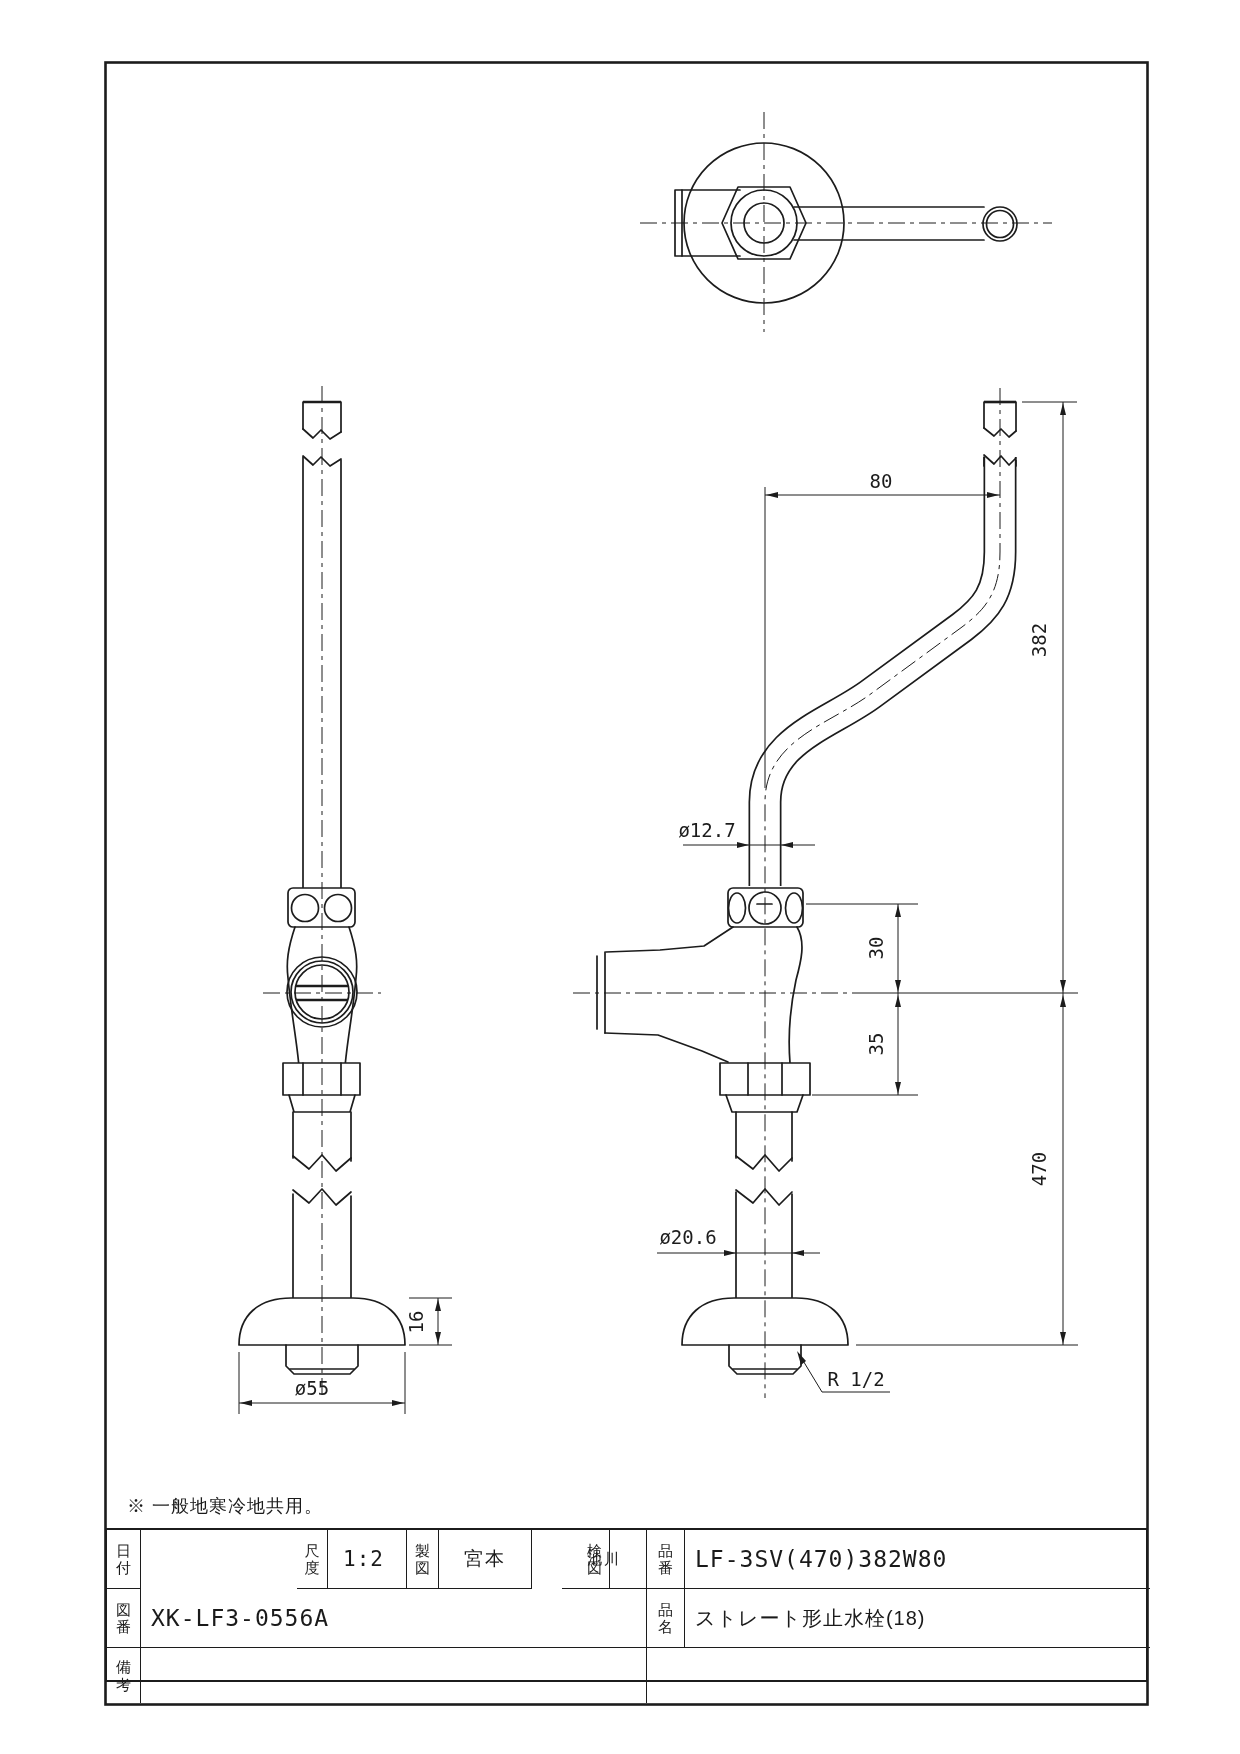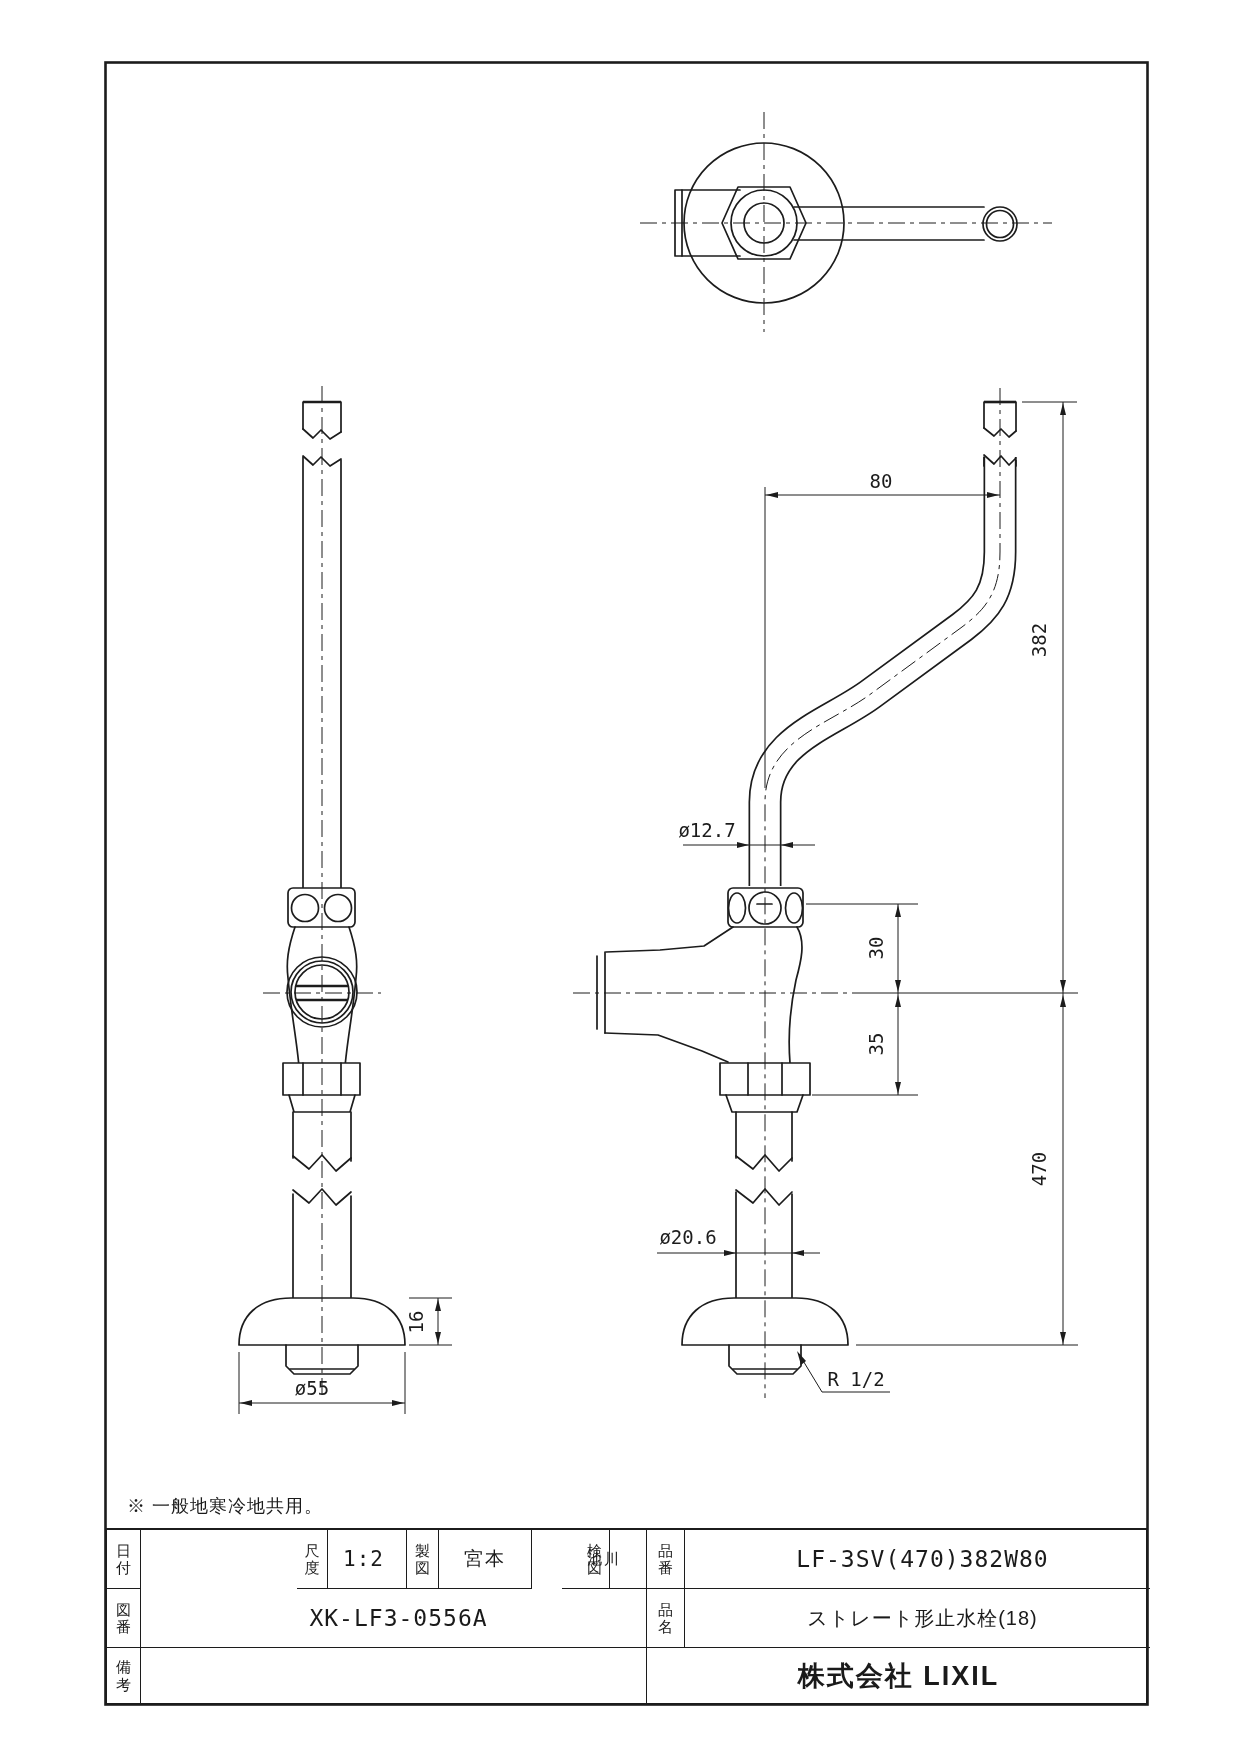--- a/index.html
+++ b/index.html
@@ -12,22 +12,22 @@
   .ol{stroke:#1c1c1c;stroke-width:1.7;fill:none;stroke-linecap:round;stroke-linejoin:round;}
   .olw{stroke:#1c1c1c;stroke-width:1.7;fill:#ffffff;stroke-linejoin:round;}
   .thick{stroke:#1c1c1c;stroke-width:2.6;fill:none;stroke-linecap:butt;}
   .thin{stroke:#1c1c1c;stroke-width:1;fill:none;}
   .cl{stroke:#1c1c1c;stroke-width:1;fill:none;stroke-dasharray:17 5 4 5;}
   .arw{fill:#1c1c1c;stroke:none;}
   .tubeA{stroke:#1c1c1c;stroke-width:33;fill:none;stroke-linecap:butt;}
   .tubeB{stroke:#ffffff;stroke-width:29.6;fill:none;stroke-linecap:butt;}
   .dimtxt{font-family:"DejaVu Sans Mono", monospace;font-size:19px;fill:#1c1c1c;text-anchor:middle;}
   
-  .tblock{position:absolute;left:105px;top:1528px;width:1043px;height:177px;border:2px solid #1c1c1c;box-sizing:border-box;}
-  .cell{position:absolute;box-sizing:border-box;border-right:1.6px solid #1c1c1c;border-bottom:1.6px solid #1c1c1c;display:flex;align-items:center;overflow:hidden;justify-content:center;}
+  .tblock{position:absolute;left:105px;top:1528px;width:1043px;height:154px;border:2px solid #1c1c1c;box-sizing:border-box;}
+  .cell{position:absolute;box-sizing:border-box;border-right:1.6px solid #1c1c1c;border-bottom:1.6px solid #1c1c1c;display:flex;align-items:center;overflow:hidden;}
   .cell.last{border-right:none;}
   .cell.bottomrow{border-bottom:none;}
   .vlabel{justify-content:center;}
   .vlabel span{display:block;width:1.05em;font-size:15px;line-height:1.15;word-break:break-all;text-align:center;}
   .val{font-family:"DejaVu Sans Mono", monospace;font-size:21px;letter-spacing:1px;}
   .val.center{justify-content:center;}
   .bigval{font-family:"DejaVu Sans Mono", monospace;font-size:23px;letter-spacing:1px;padding-left:10px;}
   .jpval{font-size:20px;padding-left:10px;letter-spacing:1px;}
   .company{justify-content:center;font-size:27px;font-weight:bold;letter-spacing:2px;}
   .note{position:absolute;left:127px;top:1494px;font-size:18px;letter-spacing:1px;}
@@ -248,18 +248,15 @@
     <div class="cell last jpval" style="left:578px;top:59px;width:465px;height:59px;">
       <span>ストレート形止水栓(18)</span>
       </div>
 
     <div class="cell vlabel bottomrow" style="left:0;top:118px;width:34px;height:55px;">
       <span>備考</span>
       </div>
     <div class="cell bottomrow" style="left:34px;top:118px;width:506px;height:55px;">
       <span></span>
       </div>
-    <div class="cell last bottomrow company" style="left:540px;top:118px;width:503px;height:55px;">
-      <span>株式会社 LIXIL</span>
-      </div>
   </div>
 
 </div>
 
 </body></html>

